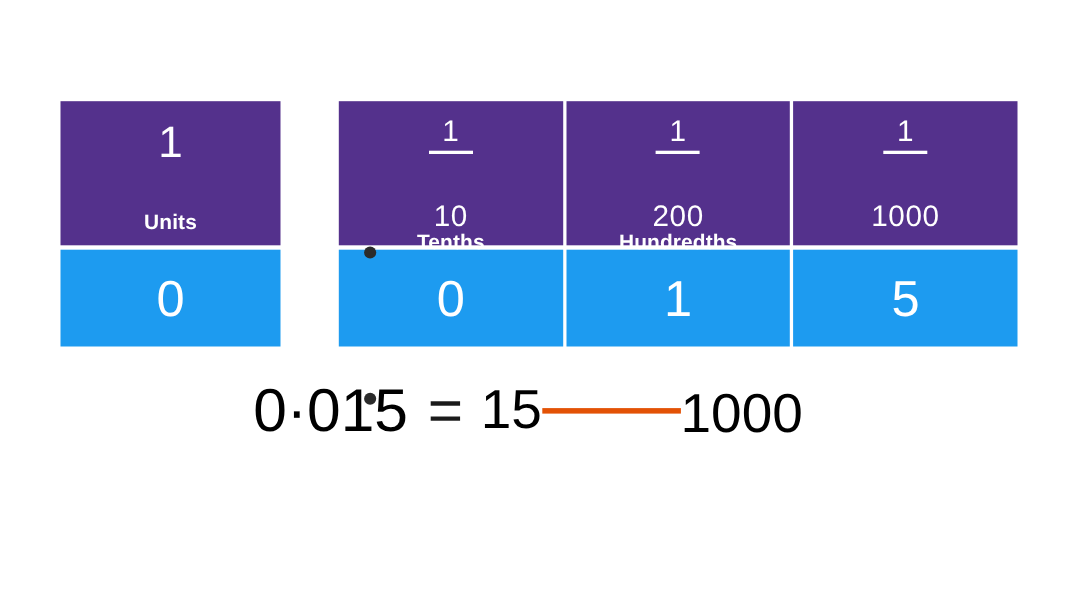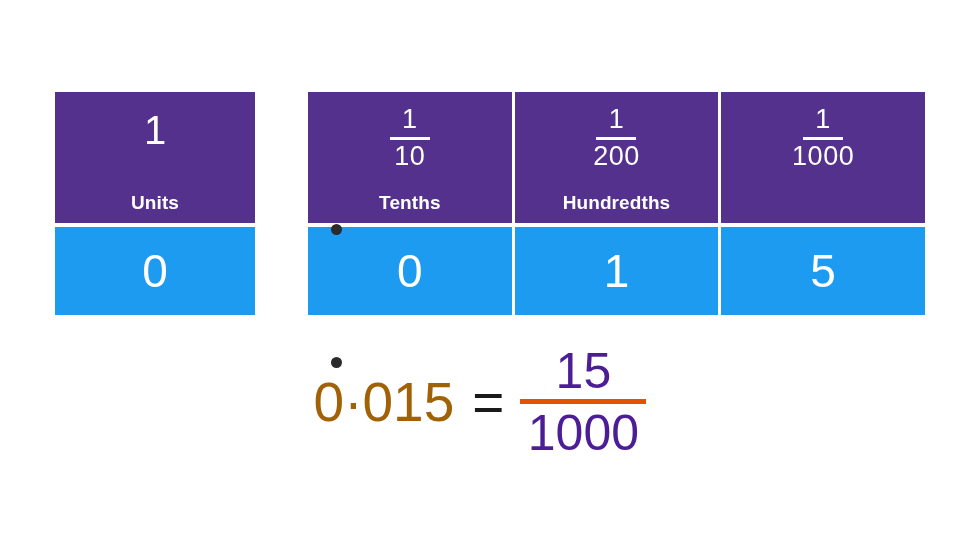--- a/index.html
+++ b/index.html
@@ -93,20 +93,21 @@
   }
   .frac-bar {
     width: 40px;
     height: 3px;
     background: #ffffff;
     margin: 4px 0 3px 0;
   }
   .frac-den {
     font-size: 27px;
     letter-spacing: 0.5px;
+    margin-top: 40px;
   }
 
   
   .unit-num {
     color: #ffffff;
     font-size: 40px;
     line-height: 1;
     flex: 1 1 auto;
     display: flex;
     align-items: flex-start;
@@ -148,37 +149,37 @@
     display: flex;
     align-items: center;
     justify-content: center;
   }
   .eq-inner {
     display: flex;
     align-items: center;
     transform: translateX(-8px);
   }
   .eq-lhs {
-    color: #a16207;
+    color: #000000;
     font-size: 55px;
     line-height: 1;
     letter-spacing: 0px;
     white-space: nowrap;
   }
   .eq-equals {
     color: #1A1A1A;
     font-size: 55px;
     line-height: 1;
     margin: 0 16px 0 18px;
   }
   .eq-frac {
     display: flex;
-    flex-direction: column;
-    align-items: center;
-    color: #4c1d95;
+    flex-direction: row;
+    align-items: center;
+    color: #000000;
     line-height: 1;
   }
   .eq-frac-num {
     font-size: 50px;
     padding-bottom: 3px;
   }
   .eq-frac-bar {
     width: 126px;
     height: 5px;
     background: #E35205;

